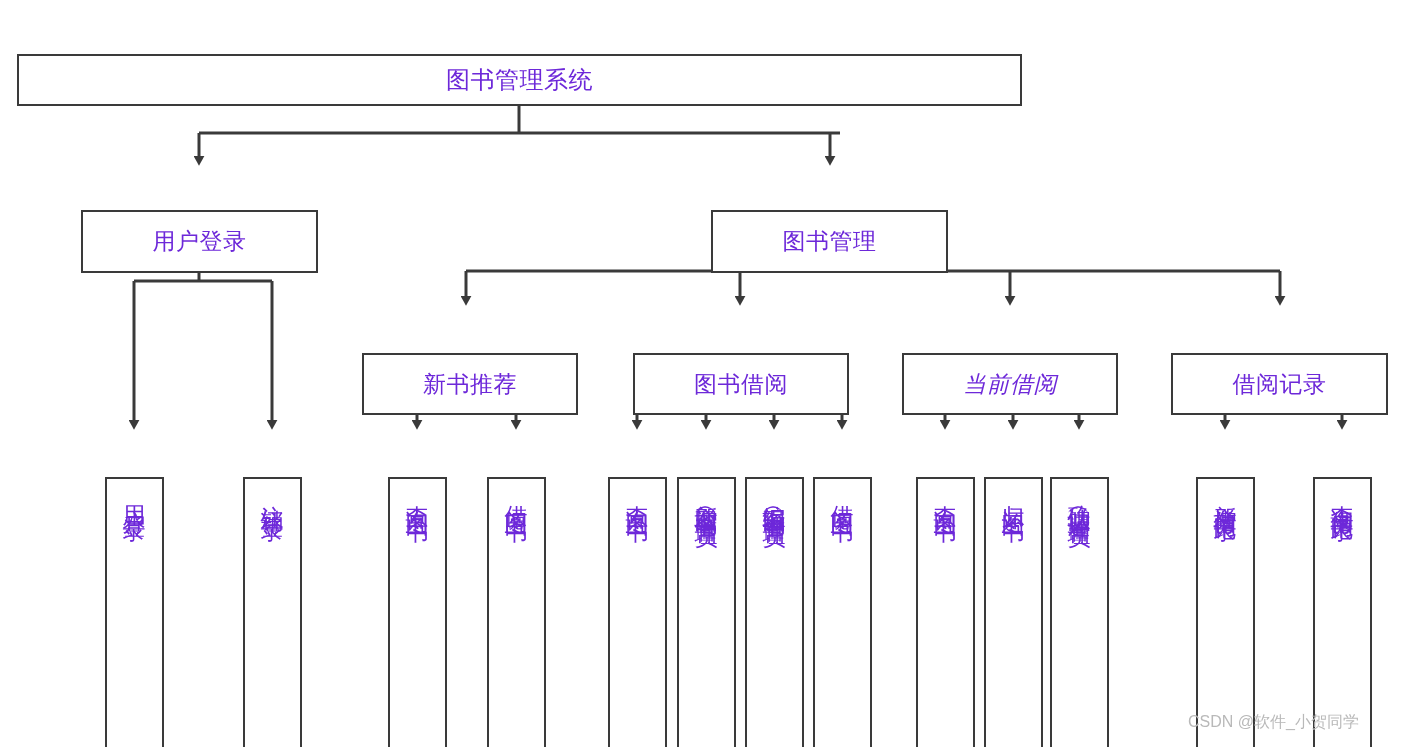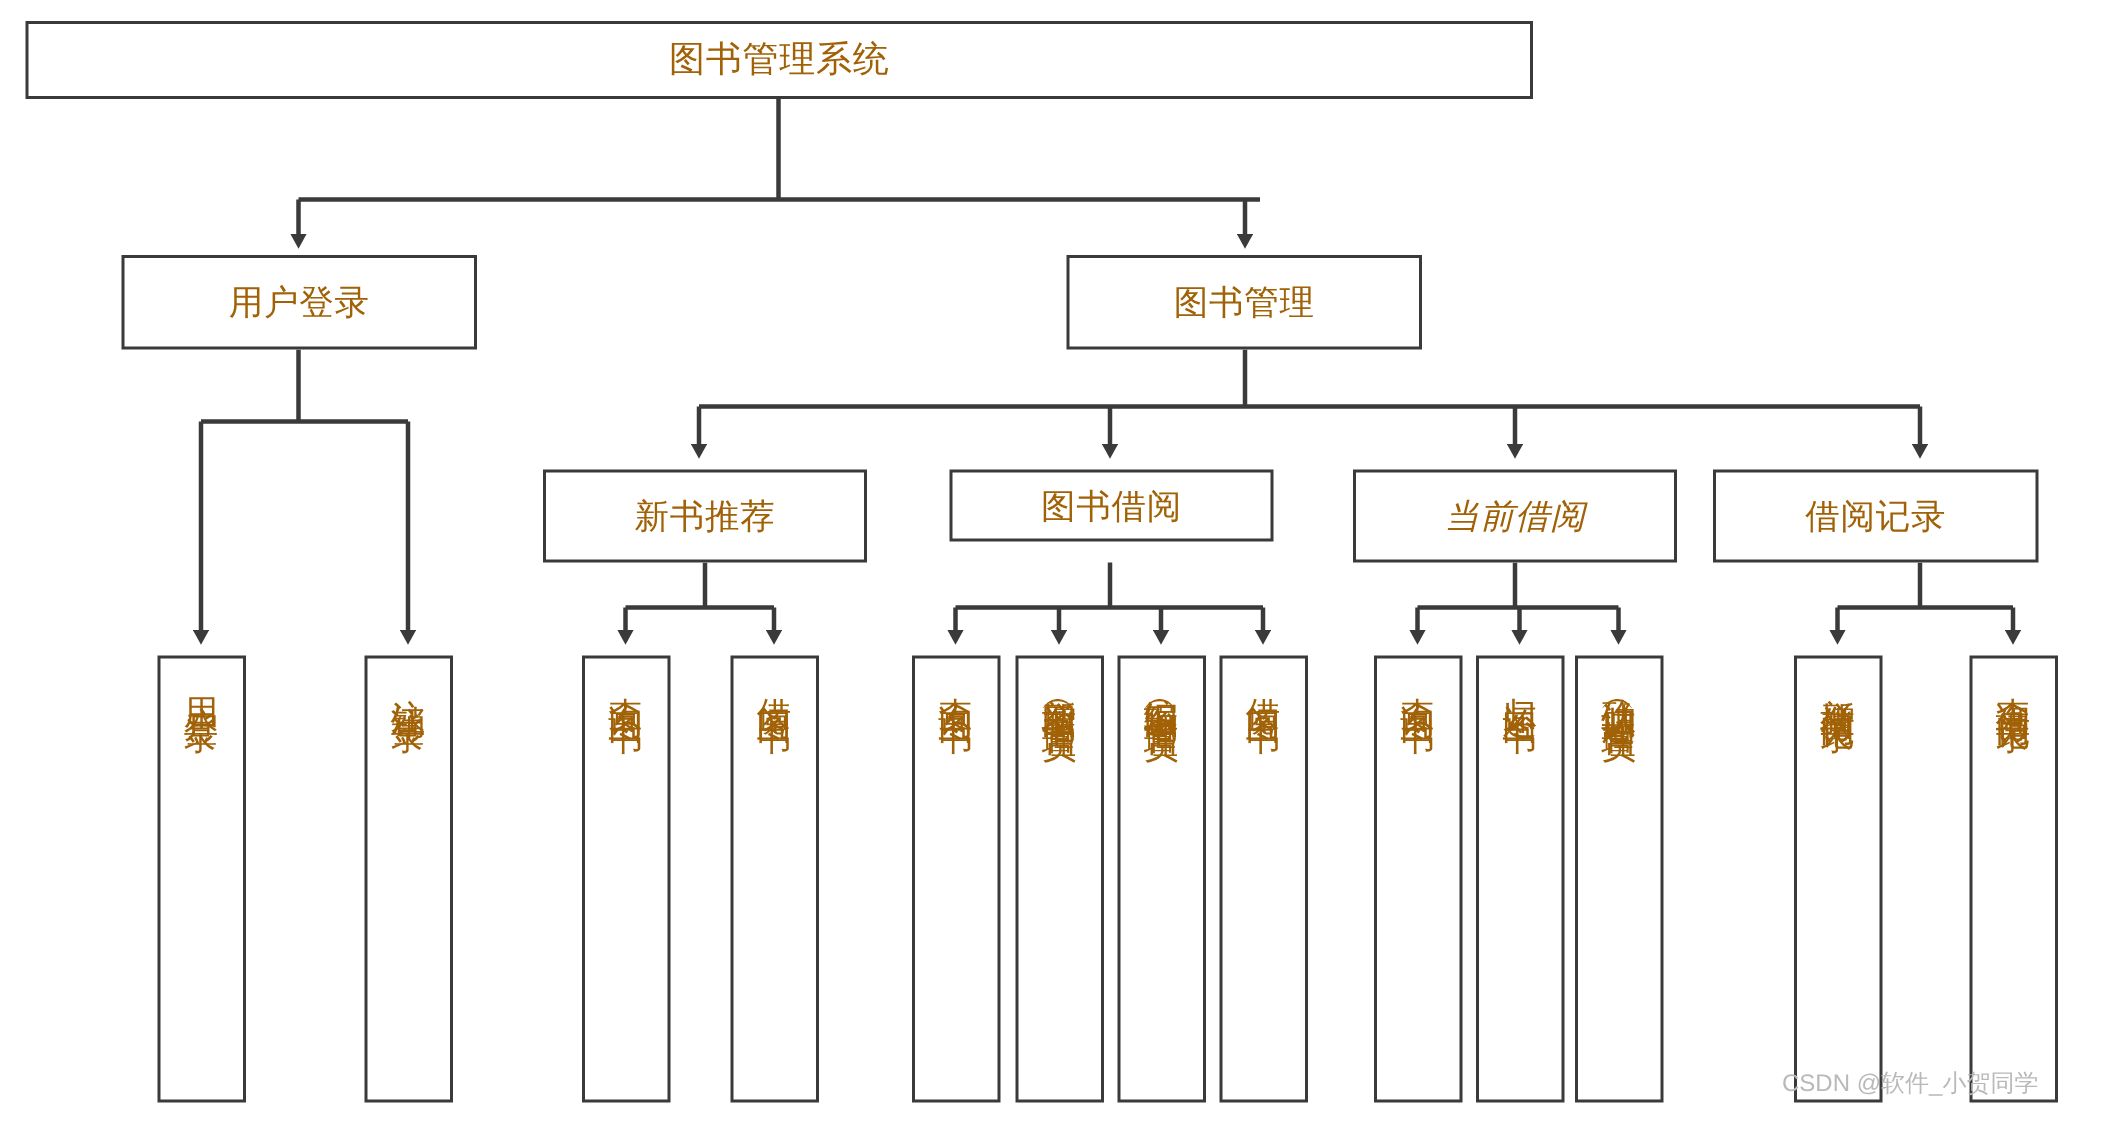--- a/index.html
+++ b/index.html
@@ -22,25 +22,26 @@
     left: 0;
     top: 0;
     width: 1405px;
     height: 747px;
   }
   .node {
     position: absolute;
     box-sizing: border-box;
     border: 2px solid #3a3a3a;
     background: #ffffff;
-    color: #a16207;
+    color: #6d28d9;
     display: flex;
     align-items: center;
     justify-content: center;
     z-index: 2;
+    margin-top: 40px;
   }
   .node .label {
     display: block;
     text-align: center;
     line-height: 1.15;
     white-space: nowrap;
   }
   .node.horiz .label {
     font-size: 23px;
     letter-spacing: 0.5px;
@@ -139,29 +140,29 @@
   </div>
 
   <div class="node horiz" style="left:362px; top:313px; width:216px; height:62px;">
     <span class="label">新书推荐</span>
   </div>
 
   <div class="node horiz" style="left:711px; top:170px; width:237px; height:63px;">
     <span class="label">图书管理</span>
   </div>
 
-  <div class="node horiz" style="left:633px; top:313px; width:216px; height:48px;">
+  <div class="node horiz" style="left:633px; top:313px; width:216px; height:62px;">
     <span class="label">图书借阅</span>
   </div>
 
   <div class="node horiz" style="left:902px; top:313px; width:216px; height:62px;font-style:italic;">
     <span class="label">当前借阅</span>
   </div>
 
-  <div class="node horiz" style="left:1142px; top:313px; width:217px; height:62px;">
+  <div class="node horiz" style="left:1171px; top:313px; width:217px; height:62px;">
     <span class="label">借阅记录</span>
   </div>
 
   <div class="node vert" style="left:105px; top:437px; width:59px; height:298px;">
     <span class="label">用户登录</span>
   </div>
 
   <div class="node vert" style="left:243px; top:437px; width:59px; height:298px;">
     <span class="label">注销登录</span>
   </div>

